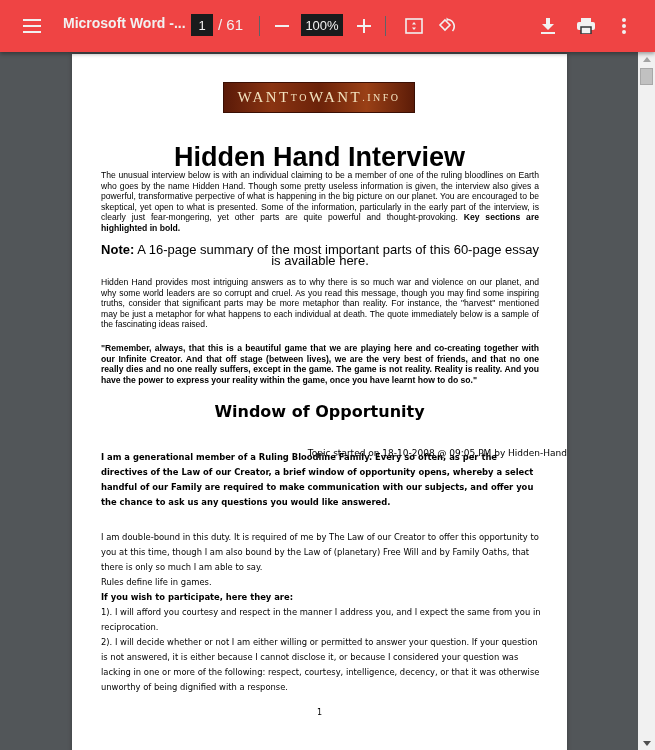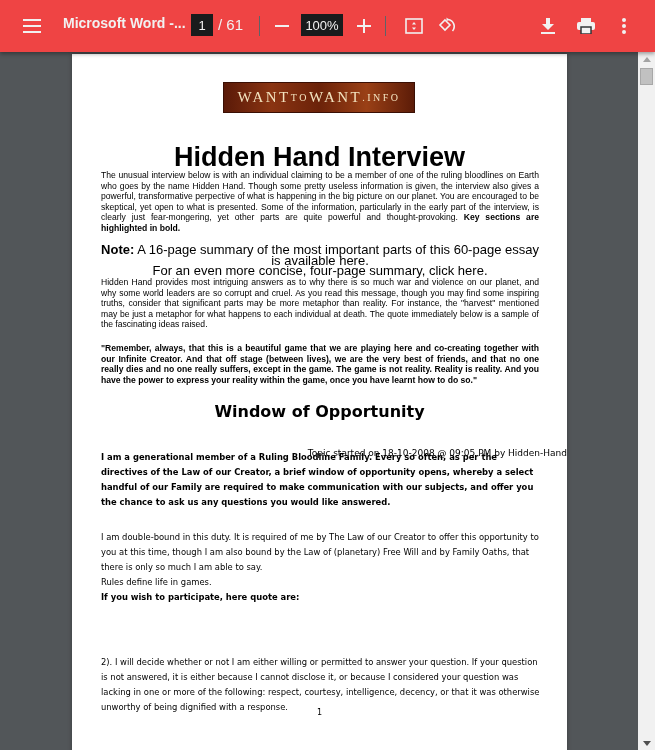--- a/index.html
+++ b/index.html
@@ -70,21 +70,21 @@
   }
   .body2 {
     position: absolute; left: 29px; width: 440px;
     font-family: "DejaVu Sans", sans-serif; font-size: 8.4px; line-height: 15px; color: #000;
   }
   .b1 { top: 396px; font-weight: bold; }
   .b2 { top: 476px; }
   .b3 { top: 521px; }
   .b4 { top: 536px; font-weight: bold; }
   .b5 { top: 551px; }
-  .b6 { top: 581px; margin-top: 20px; }
+  .b6 { top: 581px; }
   .page-num { position: absolute; left: 0; top: 654px; width: 495px; text-align: center; font-family: "DejaVu Sans", sans-serif; font-size: 8px; }
   svg { display: block; }
 </style>
 </head>
 <body>
 
 <div class="toolbar">
   <div class="tb-item menu-btn">
     <span>
       <svg width="18" height="14" viewBox="0 0 18 14">
@@ -185,29 +185,29 @@
       <span class="small">TO</span>
       <span class="big">WANT</span>
       <span class="small">.INFO</span>
   </div>
   <div class="doc-title">Hidden Hand Interview</div>
 
   <div class="para p1"><span>The unusual interview below is with an individual claiming to be a member of one of the ruling bloodlines on Earth who goes by the name Hidden Hand. Though some pretty useless information is given, the interview also gives a powerful, transformative perpective of what is happening in the big picture on our planet. You are encouraged to be skeptical, yet open to what is presented. Some of the information, particularly in the early part of the interview, is clearly just fear-mongering, yet other parts are quite powerful and thought-provoking. </span><b>Key sections are highlighted in bold.</b></div>
 
   <div class="note">
     <div><b>Note:</b><span> A 16-page summary of the most important parts of this 60-page essay is available here.</span></div>
-    <div>For an even more concise, four-page summary, click here.</div>
   </div>
 
   <div class="para p2">Hidden Hand provides most intriguing answers as to why there is so much war and violence on our planet, and why some world leaders are so corrupt and cruel. As you read this message, though you may find some inspiring truths, consider that significant parts may be more metaphor than reality. For instance, the "harvest" mentioned may be just a metaphor for what happens to each individual at death. The quote immediately below is a sample of the fascinating ideas raised.</div>
   <div class="para quote">"Remember, always, that this is a beautiful game that we are playing here and co-creating together with our Infinite Creator. And that off stage (between lives), we are the very best of friends, and that no one really dies and no one really suffers, except in the game. The game is not reality. Reality is reality. And you have the power to express your reality within the game, once you have learnt how to do so."</div>
 
   <div class="section-title">Window of Opportunity</div>
   <div class="topic">Topic started on 18-10-2008 @ 09:05 PM by Hidden-Hand</div>
 
   <div class="body2 b1">I am a generational member of a Ruling Bloodline Family. Every so often, as per the directives of the Law of our Creator, a brief window of opportunity opens, whereby a select handful of our Family are required to make communication with our subjects, and offer you the chance to ask us any questions you would like answered.</div>
   <div class="body2 b3">Rules define life in games.</div>
   <div class="body2 b2">I am double-bound in this duty. It is required of me by The Law of our Creator to offer this opportunity to you at this time, though I am also bound by the Law of (planetary) Free Will and by Family Oaths, that there is only so much I am able to say.</div>
-  <div class="body2 b4">If you wish to participate, here quote are:</div>
+  <div class="body2 b4">If you wish to participate, here they are:</div>
+  <div class="body2 b5">1). I will afford you courtesy and respect in the manner I address you, and I expect the same from you in reciprocation.</div>
   <div class="body2 b6">2). I will decide whether or not I am either willing or permitted to answer your question. If your question is not answered, it is either because I cannot disclose it, or because I considered your question was lacking in one or more of the following: respect, courtesy, intelligence, decency, or that it was otherwise unworthy of being dignified with a response.</div>
 
   <div class="page-num">1</div>
 </div>
 
 </body></html>

